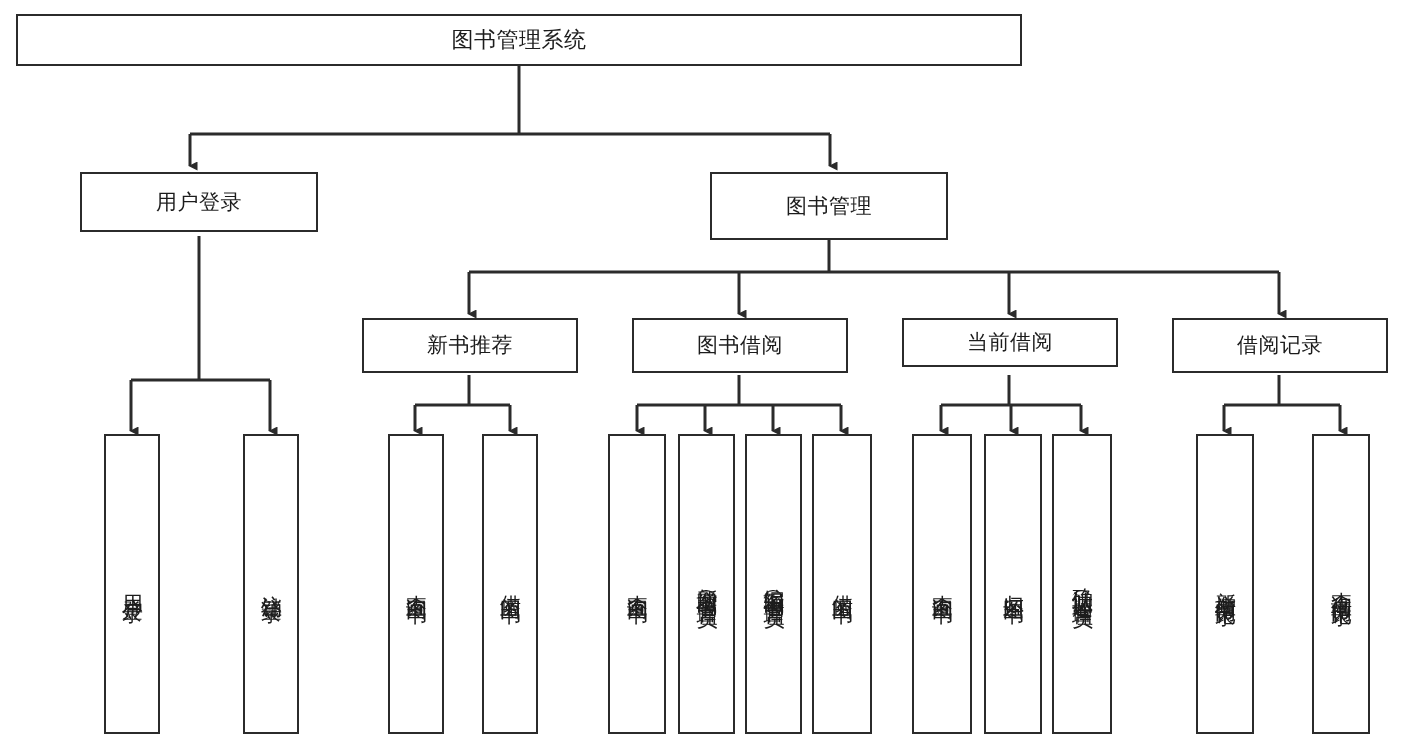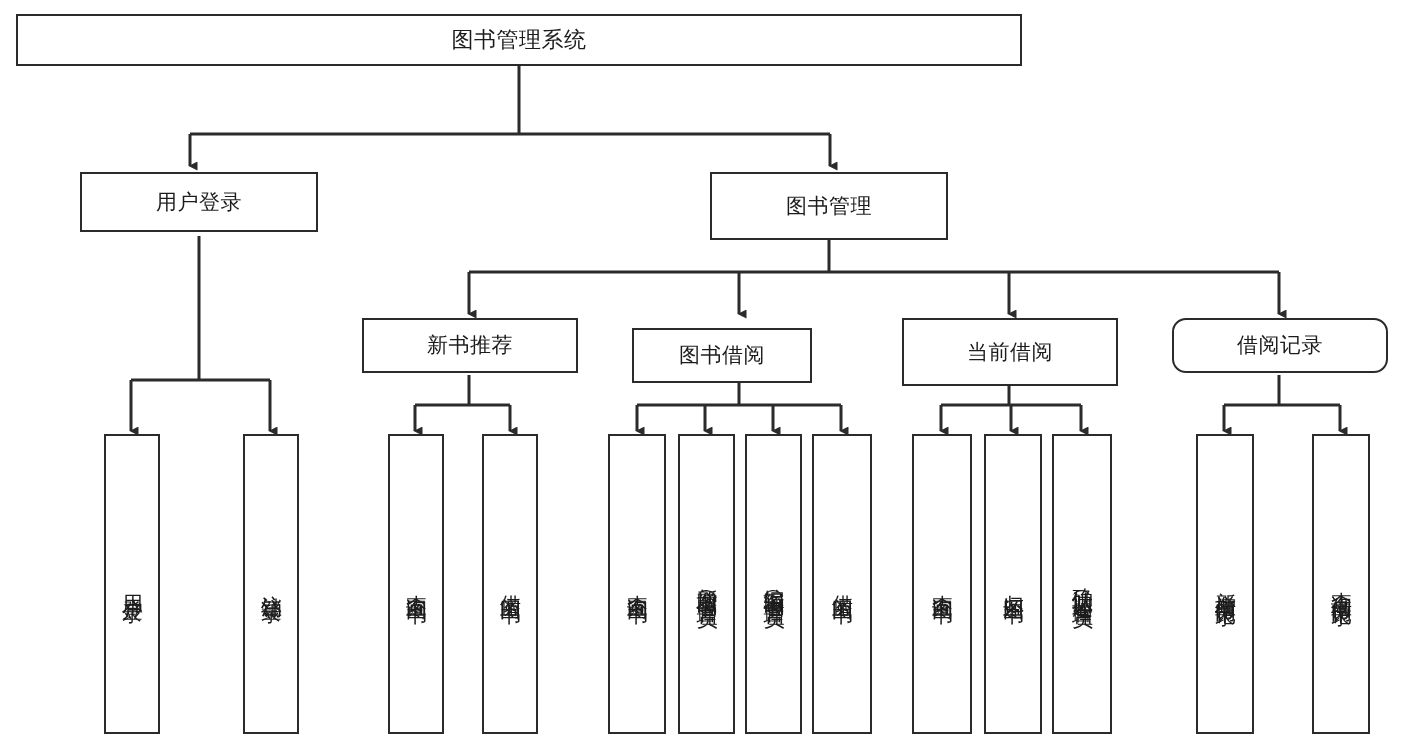--- a/index.html
+++ b/index.html
@@ -136,27 +136,27 @@
   <div class="node horiz" style="left:80px; top:172px; width:238px; height:60px;">
     <span class="label">用户登录</span>
   </div>
   <div class="node horiz" style="left:710px; top:172px; width:238px; height:68px;">
     <span class="label">图书管理</span>
   </div>
 
   <div class="node horiz" style="left:362px; top:318px; width:216px; height:55px;font-family:Liberation Serif, serif;">
     <span class="label">新书推荐</span>
   </div>
-  <div class="node horiz" style="left:632px; top:328px; width:180px; height:55px;">
+  <div class="node horiz" style="left:632px; top:318px; width:216px; height:55px;">
     <span class="label">图书借阅</span>
   </div>
-  <div class="node horiz" style="left:902px; top:318px; width:216px; height:68px;">
+  <div class="node horiz" style="left:902px; top:318px; width:216px; height:49px;">
     <span class="label">当前借阅</span>
   </div>
-  <div class="node horiz" style="left:1172px; top:318px; width:216px; height:55px;border-radius:14px;">
+  <div class="node horiz" style="left:1172px; top:318px; width:216px; height:55px;">
     <span class="label">借阅记录</span>
   </div>
 
   <div class="node vert" style="left:104px; top:434px; width:56px; height:300px;">
     <span class="label">用户登录</span>
   </div>
   <div class="node vert" style="left:243px; top:434px; width:56px; height:300px;">
     <span class="label">注销登录</span>
   </div>
 

